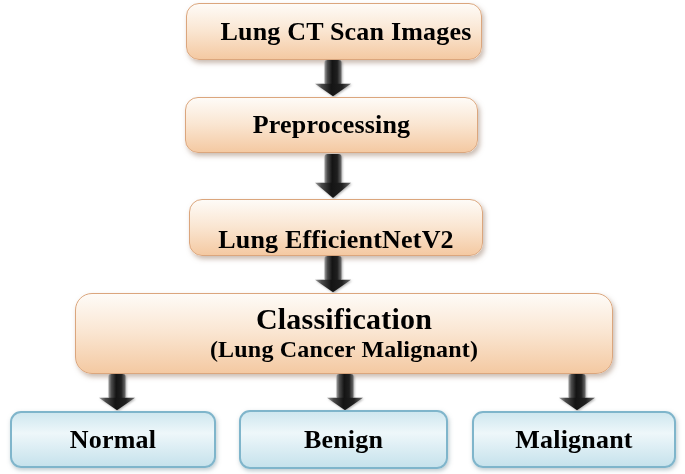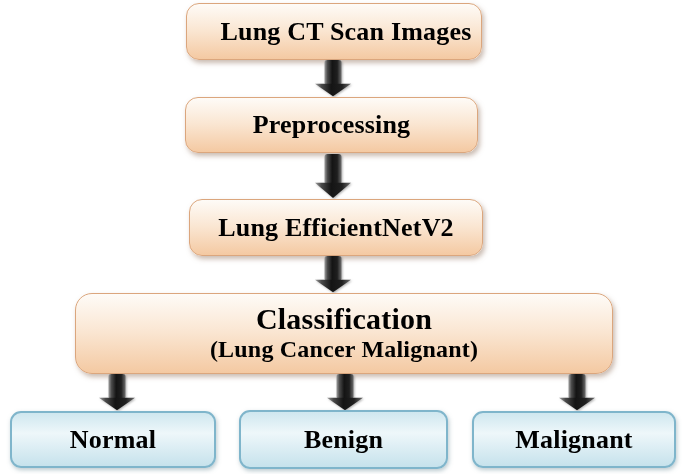--- a/index.html
+++ b/index.html
@@ -64,21 +64,21 @@
 
   <div class="node process" style="left:185px;top:97px;width:293px;height:56px;">
     <span>Preprocessing</span>
   </div>
 
   <svg class="arrow" style="left:314px;top:154px;width:38px;height:45px;" viewBox="0 0 38 46" preserveAspectRatio="none">
     <rect x="10.5" y="0" width="17" height="31" rx="3" fill="url(#arrowGrad)"></rect>
     <polygon points="1,29.5 37,29.5 19,45" fill="url(#arrowGrad)"></polygon>
   </svg>
 
-  <div class="node process" style="left:189px;top:199px;width:294px;height:57px;">
+  <div class="node process" style="left:189px;top:199px;width:294px;height:57px;justify-content:flex-end;">
     <span>Lung EfficientNetV2</span>
   </div>
 
   <svg class="arrow" style="left:314px;top:256px;width:38px;height:37px;" viewBox="0 0 38 46" preserveAspectRatio="none">
     <rect x="10.5" y="0" width="17" height="31" rx="3" fill="url(#arrowGrad)"></rect>
     <polygon points="1,29.5 37,29.5 19,45" fill="url(#arrowGrad)"></polygon>
   </svg>
 
   <div class="node process wide" style="left:75px;top:293px;width:538px;height:81px;">
     <span class="line1">Classification</span>

